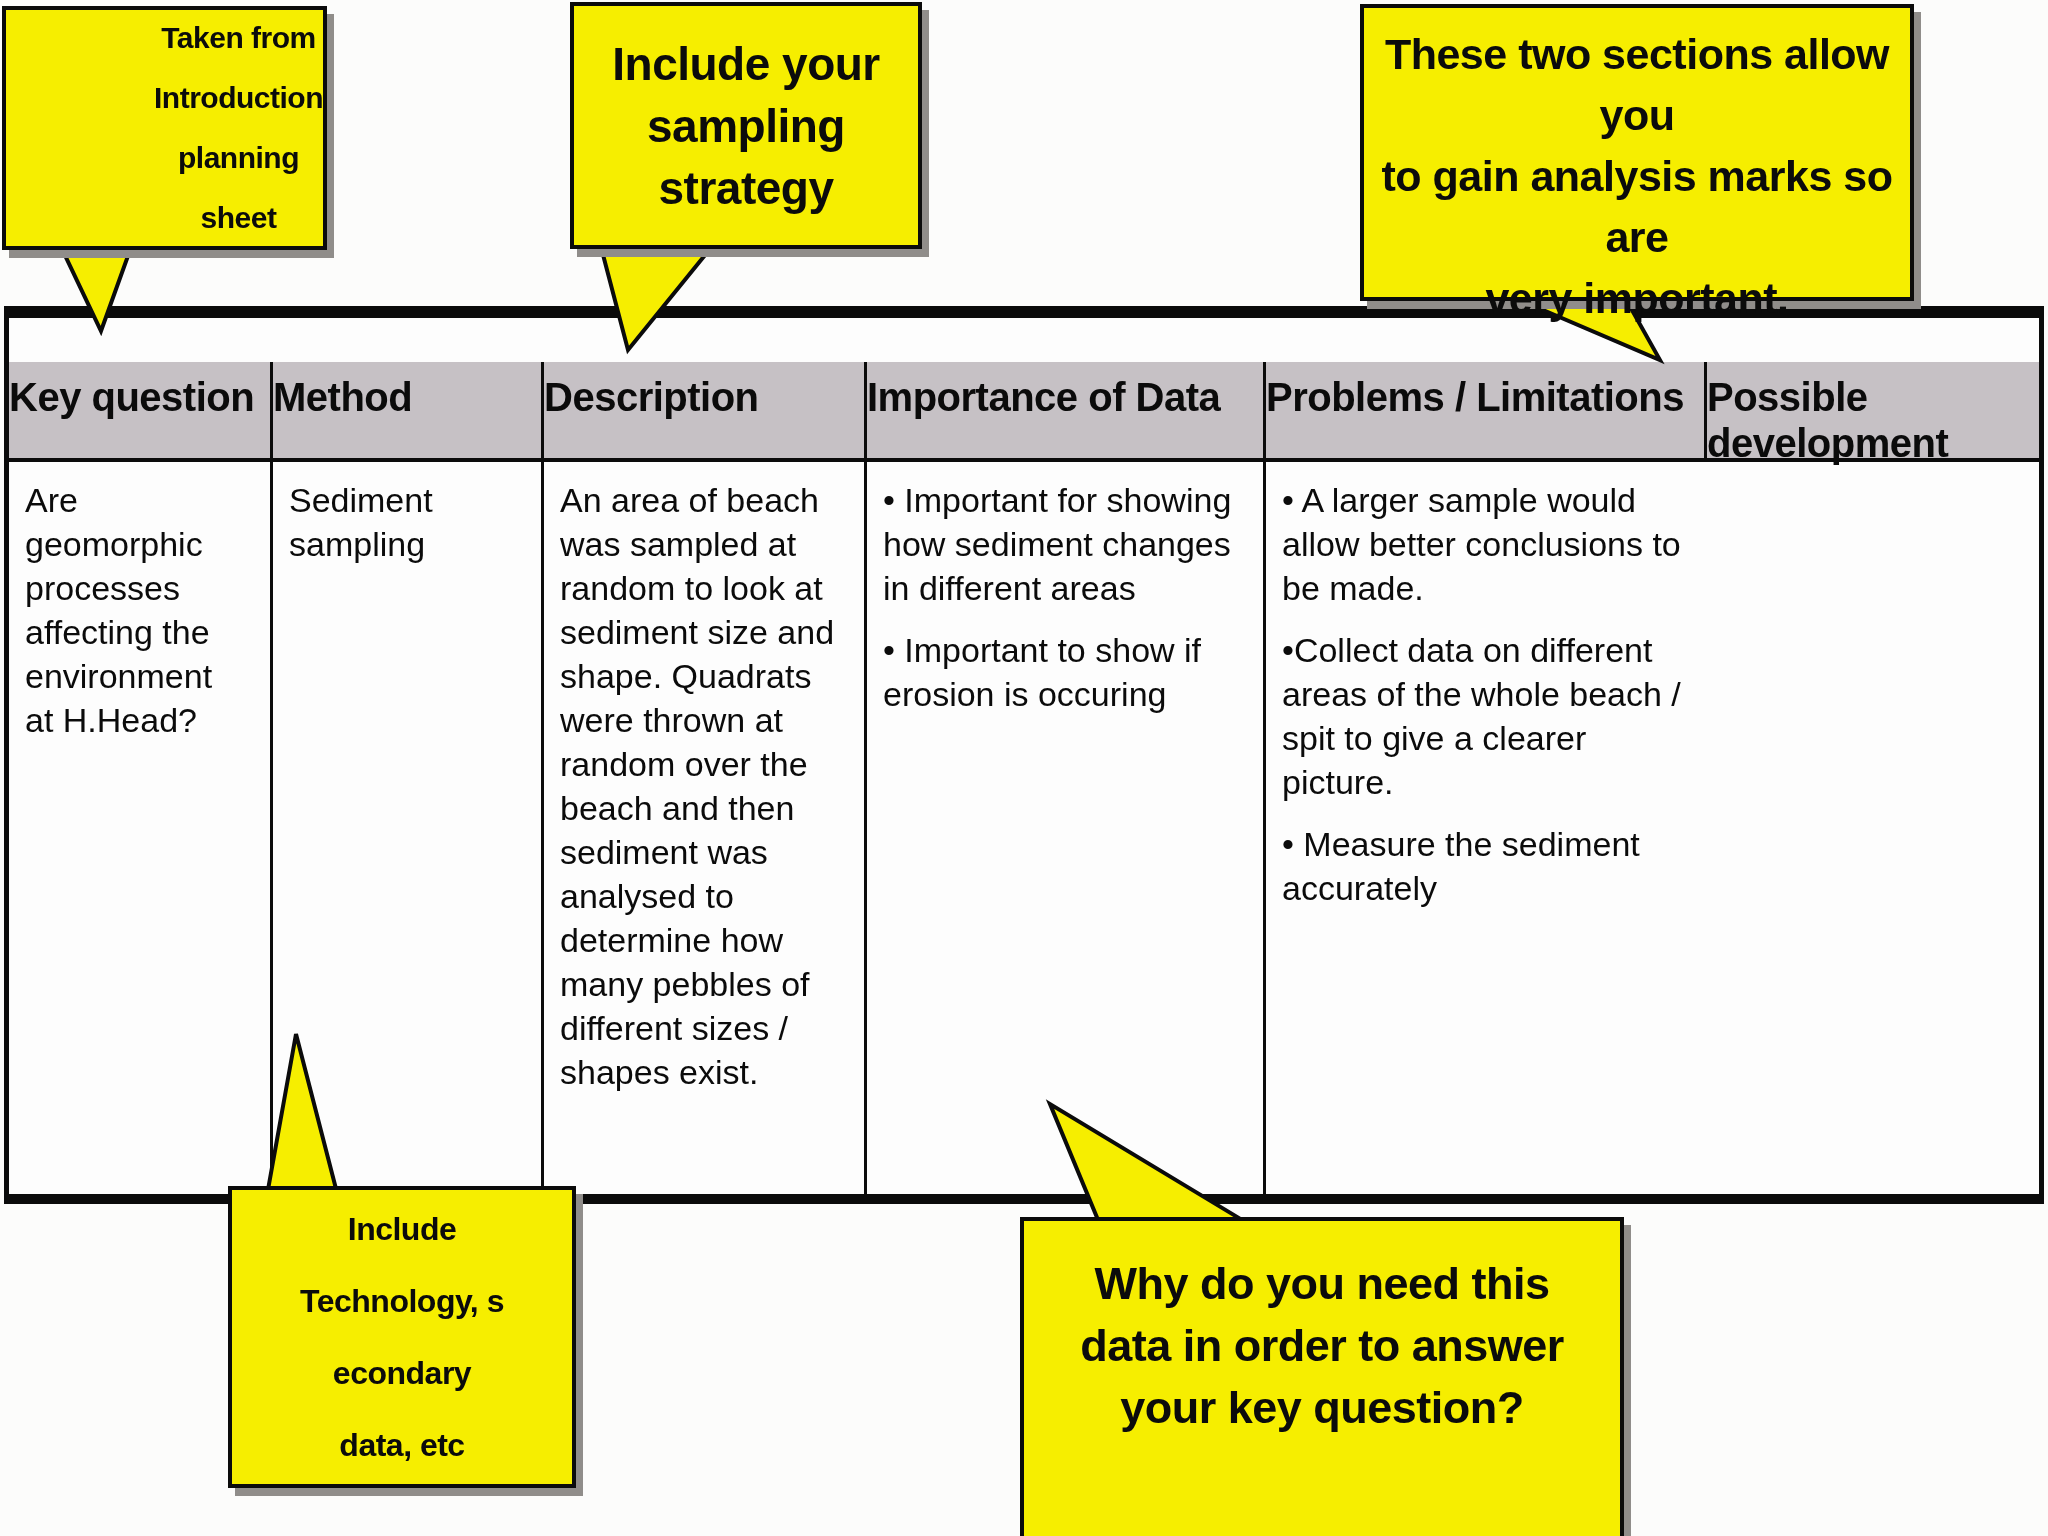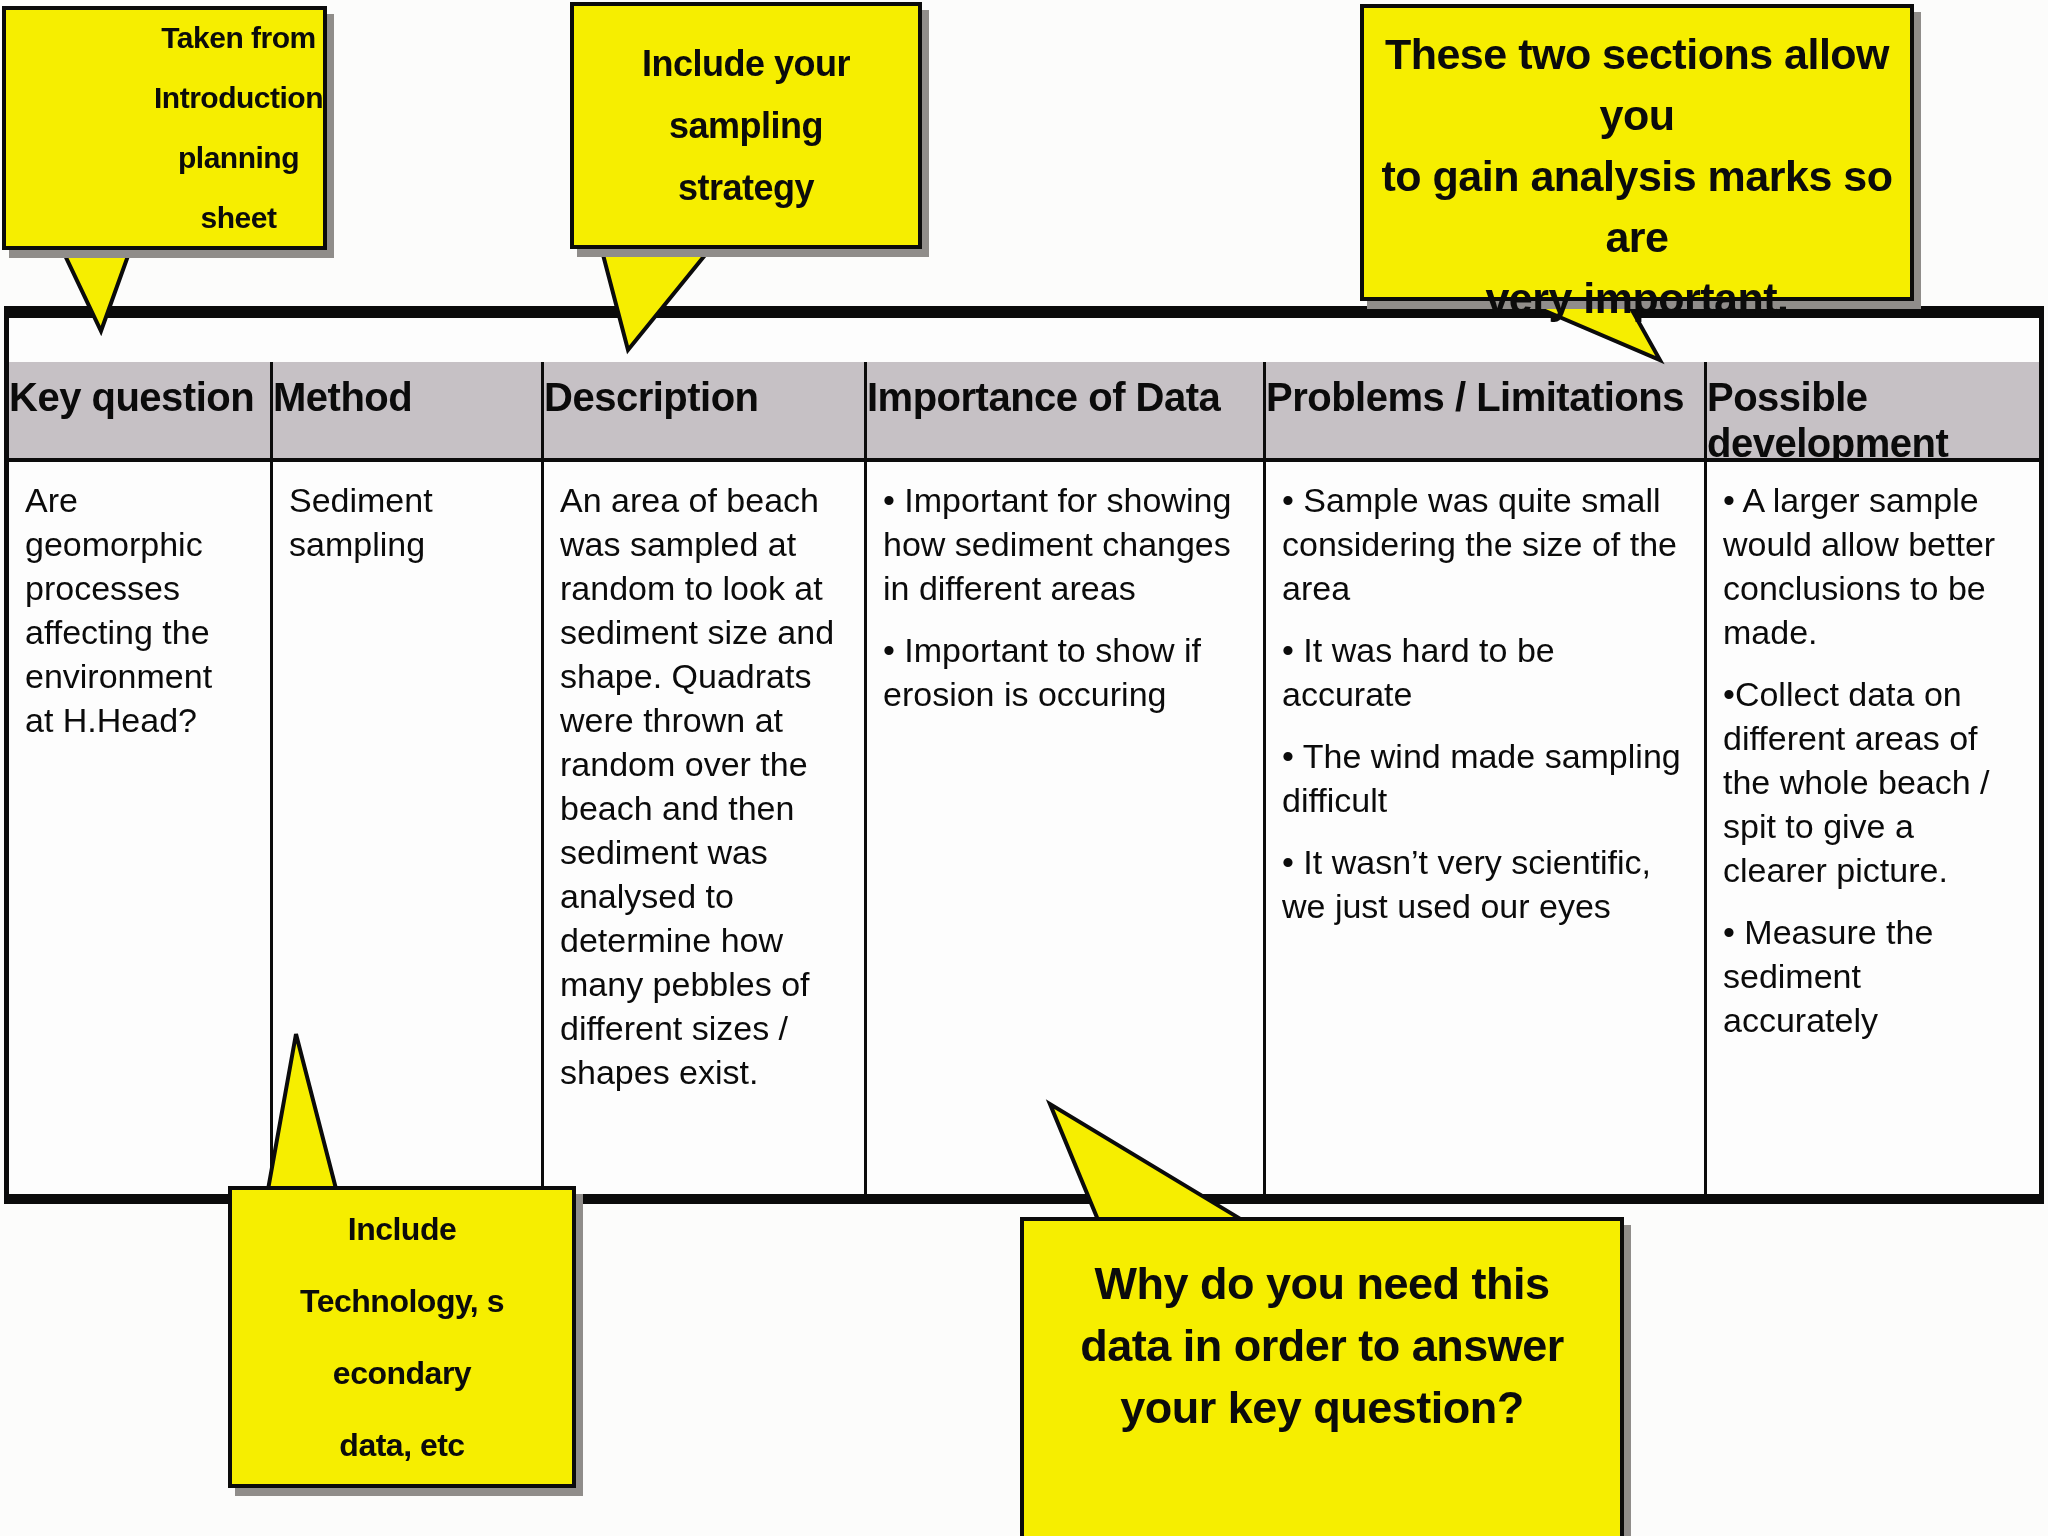--- a/index.html
+++ b/index.html
@@ -43,21 +43,21 @@
   .callout {
     position:absolute; z-index:6;
     background:#f6ee00;
     border:4px solid #0b0b0b;
     box-shadow:7px 8px 0 0 #908d8a;
     display:flex; align-items:center; justify-content:center;
     text-align:center; font-weight:bold; letter-spacing:-0.5px;
   }
   .callout .txt { white-space:pre-line; }
   #co-taken   { left:2px;    top:6px;    width:325px; height:244px; font-size:30px; line-height:60px;justify-content:flex-end; }
-  #co-sample  { left:570px;  top:2px;    width:352px; height:247px; font-size:36px; line-height:62px; }
+  #co-sample  { left:570px;  top:2px;    width:352px; height:247px; font-size:46px; line-height:62px; }
   #co-marks   { left:1360px; top:4px;    width:554px; height:297px; font-size:43px; line-height:61px; align-items:flex-start; padding-top:16px; }
   #co-tech    { left:228px;  top:1186px; width:348px; height:302px; font-size:32px; line-height:72px; }
   #co-why     { left:1020px; top:1217px; width:604px; height:325px; font-size:45px; line-height:62px; align-items:flex-start; padding-top:32px; }
 
   #tails { position:absolute; left:0; top:0; z-index:5; pointer-events:none; }
 </style>
 </head>
 <body>
 
 <div id="stage">
@@ -75,26 +75,20 @@
     </div>
     <div class="bcell">
       <p>Sediment sampling</p>
     </div>
     <div class="bcell">
       <p>An area of beach was sampled at random to look at sediment size and shape. Quadrats were thrown at random over the beach and then sediment was analysed to determine how many pebbles of different sizes / shapes exist.</p>
     </div>
     <div class="bcell">
       <p>• Important for showing how sediment changes in different areas</p>
       <p>• Important to show if erosion is occuring</p>
-    </div>
-    <div class="bcell">
-      <p>• Sample was quite small considering the size of the area</p>
-      <p>• It was hard to be accurate</p>
-      <p>• The wind made sampling difficult</p>
-      <p>• It wasn’t very scientific, we just used our eyes</p>
     </div>
     <div class="bcell">
       <p>• A larger sample would allow better conclusions to be made.</p>
       <p>•Collect data on different areas of the whole beach / spit to give a clearer picture.</p>
       <p>• Measure the sediment accurately</p>
     </div>
   </div>
 
   <svg id="tails" width="2048" height="1536" viewBox="0 0 2048 1536">
     <polygon points="52,228 138,228 101,331" fill="#f6ee00" stroke="#0b0b0b" stroke-width="4"></polygon>

